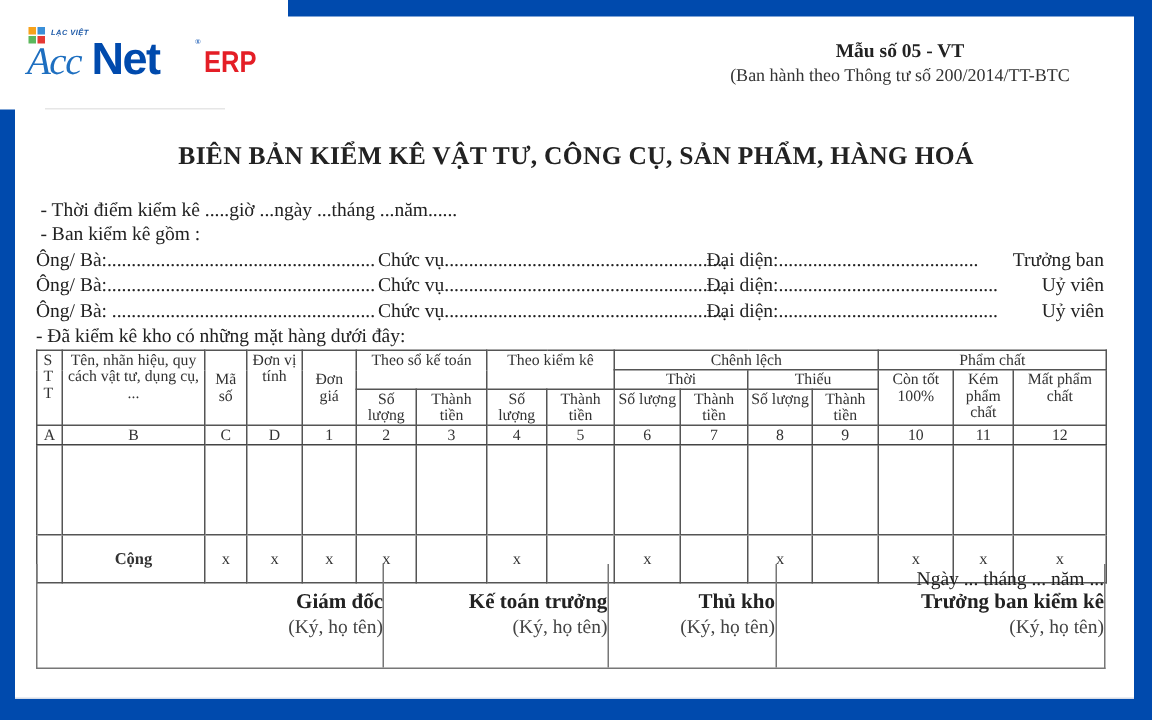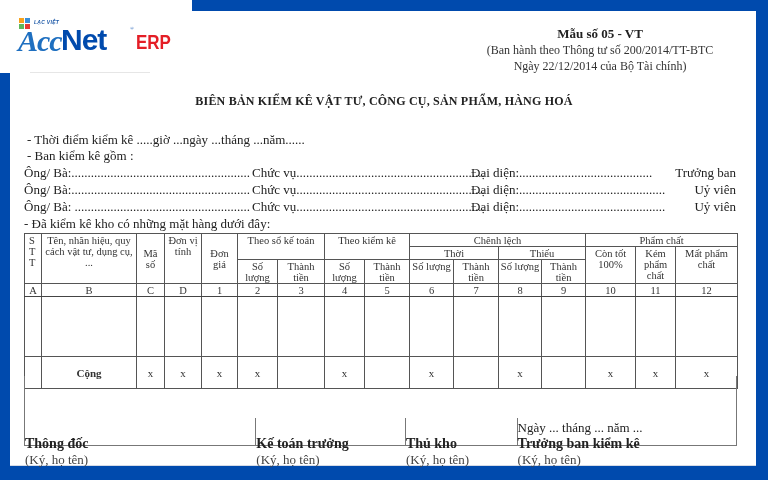--- a/index.html
+++ b/index.html
@@ -15,48 +15,48 @@
 
     
     .logo { position: absolute; left: 14px; top: 16px; width: 160px; height: 45px; }
     .logo-mark { position: absolute; left: 5px; top: 2px; width: 12px; height: 12px; }
     .logo-mark span { position: absolute; width: 5px; height: 5px; }
     .lm1 { left: 0; top: 0; background: #f7a21b; }
     .lm2 { left: 6px; top: 0; background: #3a8fd8; }
     .lm3 { left: 0; top: 6px; background: #5cb85c; }
     .lm4 { left: 6px; top: 6px; background: #e53935; }
     .logo-lacviet { position: absolute; left: 20px; top: 3px; font-family: "Liberation Sans", sans-serif; font-size: 5px; font-style: italic; font-weight: bold; color: #1e5aa8; letter-spacing: 0.3px; }
-    .logo-acc { position: absolute; left: 4px; top: 10px; font-family: "Liberation Serif", serif; font-style: italic; font-size: 30px; color: #1e6fc0; letter-spacing: -1px; line-height: 30px; font-weight: bold; }
+    .logo-acc { position: absolute; left: 4px; top: 10px; font-family: "Liberation Serif", serif; font-style: italic; font-size: 26px; color: #1e6fc0; letter-spacing: -1px; line-height: 30px; }
     .logo-net { position: absolute; left: 47px; top: 9px; font-family: "Liberation Sans", sans-serif; font-weight: bold; font-size: 30px; color: #004aad; letter-spacing: -1px; line-height: 30px; }
     .logo-reg { position: absolute; left: 116px; top: 10px; font-size: 5px; color: #004aad; }
     .logo-erp { position: absolute; left: 122px; top: 16px; font-family: "Liberation Sans", sans-serif; font-weight: bold; font-size: 20px; color: #e41e26; line-height: 20px; transform: scaleX(0.85); transform-origin: left; }
     .logo-line { position: absolute; left: 30px; top: 72px; width: 120px; height: 1px; background: #e6e6e6; }
 
     
     .form-code { position: absolute; left: 460px; top: 26px; width: 280px; text-align: center; font-size: 13px; line-height: 16px; }
     .form-code .code { font-weight: bold; }
     .form-code .note { font-size: 12px; line-height: 16px; color: #333; }
 
-    .doc-title { position: absolute; left: 0; top: 94px; width: 768px; text-align: center; font-weight: bold; font-size: 12px; letter-spacing: 0.2px; }
+    .doc-title { position: absolute; left: 0; top: 94px; width: 768px; text-align: center; font-weight: bold; font-size: 17px; letter-spacing: 0.2px; }
 
     .meta { position: absolute; font-size: 13px; line-height: 16px; color: #222; white-space: nowrap; }
     .member-row { position: absolute; left: 24px; width: 712px; height: 16px; font-size: 13px; line-height: 16px; white-space: nowrap; }
     .member-row span { position: absolute; top: 0; }
 
     
     table.inv { position: absolute; left: 24px; top: 233px; width: 713px; border-collapse: collapse; font-size: 10.5px; line-height: 11px; color: #333; table-layout: fixed; }
     table.inv td { border: 1px solid #555; text-align: center; vertical-align: top; padding: 1px 1px 0 1px; }
     table.inv tr.idx td { height: 13px; padding-top: 1px; border-bottom: 1.5px solid #444; }
     table.inv tr.body td { height: 60px; border-bottom: 1px dotted #444; }
     table.inv tr.total td { height: 32px; vertical-align: middle; font-size: 11px; }
     table.inv .bold { font-weight: bold; font-size: 12px; }
 
     
     .signs { position: absolute; left: 24px; top: 376px; width: 713px; height: 70px; border: 1px solid #777; border-top: none; display: flex; }
-    .sign { position: relative; text-align: left; font-size: 13px; line-height: 16px; border-right: 1px solid #777; margin-top: 42px; }
+    .sign { position: relative; text-align: right; font-size: 13px; line-height: 16px; border-right: 1px solid #777; }
     .sign:last-child { border-right: none; }
     .sign .role { font-weight: bold; font-size: 14px; }
     .sign .hint { color: #444; }
   </style>
 </head>
 <body>
 
 <div class="frame-top"></div>
 <div class="frame-right"></div>
 <div class="frame-left"></div>
@@ -74,21 +74,20 @@
   <span class="logo-acc">Acc</span>
   <span class="logo-net">Net</span>
   <span class="logo-reg">®</span>
   <span class="logo-erp">ERP</span>
 </div>
 <div class="logo-line"></div>
 
 <div class="form-code">
   <div class="code">Mẫu số 05 - VT</div>
   <div class="note">(Ban hành theo Thông tư số 200/2014/TT-BTC</div>
-  <div class="note">Ngày 22/12/2014 của Bộ Tài chính)</div>
 </div>
 
 <div class="doc-title">BIÊN BẢN KIỂM KÊ VẬT TƯ, CÔNG CỤ, SẢN PHẨM, HÀNG HOÁ</div>
 
 <div class="meta" style="left:27px; top:132px;">- Thời điểm kiểm kê .....giờ ...ngày ...tháng ...năm......</div>
 <div class="meta" style="left:27px; top:148px;">-  Ban kiểm kê gồm :</div>
 
 <div class="member-row" style="top:165px;">
   <span style="left:0;">Ông/ Bà:.......................................................</span>
   <span style="left:228px;">Chức vụ..........................................................</span>
@@ -211,21 +210,21 @@
     <td></td>
     <td>x</td>
     <td>x</td>
     <td>x</td>
   </tr>
 </tbody>
   </table>
 
 <div class="signs">
   <div class="sign" style="width:232px; padding-top:18px;">
-    <div class="role">Thông đốc</div>
+    <div class="role">Giám đốc</div>
     <div class="hint">(Ký, họ tên)</div>
   </div>
   <div class="sign" style="width:150px; padding-top:18px;">
     <div class="role">Kế toán trưởng</div>
     <div class="hint">(Ký, họ tên)</div>
   </div>
   <div class="sign" style="width:112px; padding-top:18px;">
     <div class="role">Thủ kho</div>
     <div class="hint">(Ký, họ tên)</div>
   </div>

